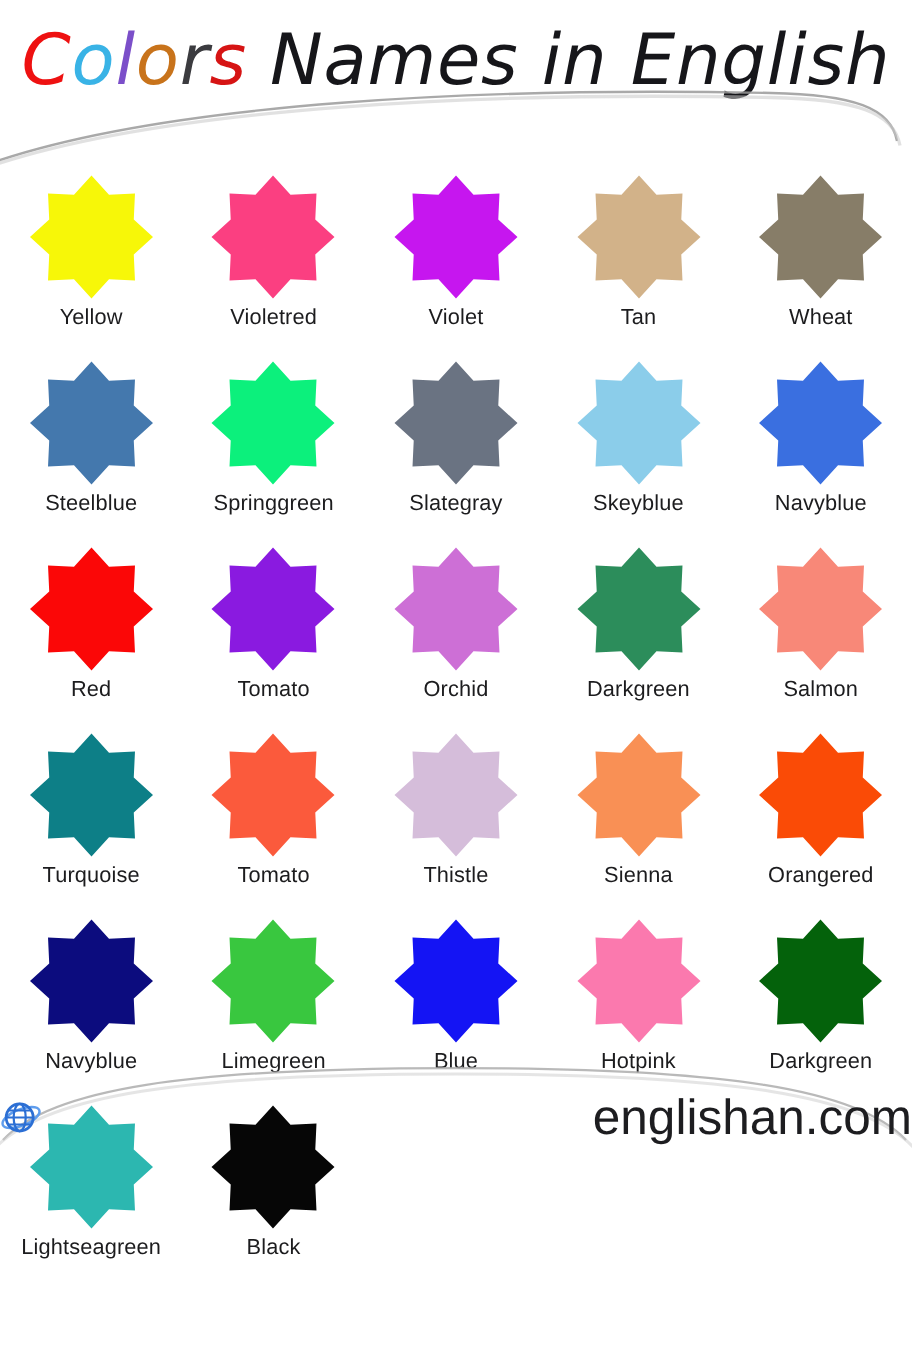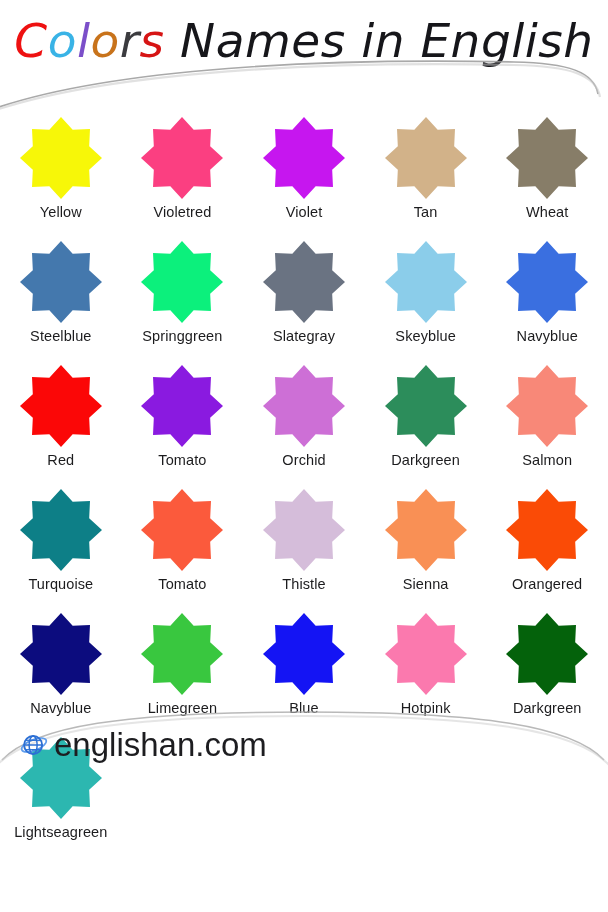--- a/index.html
+++ b/index.html
@@ -100,23 +100,22 @@
     top:0; left:-6px;
     width:620px; height:60px;
     pointer-events:none;
   }
   .brand {
     position:absolute;
     left:0; top:18px;
     width:608px;
     display:flex;
     align-items:center;
-    justify-content:flex-start;
+    justify-content:space-between;
     gap:6px;
-    padding-left:20px;
   }
   .globe-icon { display:block; width:28px; height:28px; flex:0 0 auto; }
   .brand-text {
     font-family:"Liberation Sans", sans-serif;
     font-weight:300;
     font-size:33px;
     line-height:38px;
     color:#1d1d20;
     letter-spacing:0px;
   }
@@ -338,20 +337,28 @@
         </div>
         <div class="swatch-label">Darkgreen</div>
       </div>
       <div class="cell">
         <div class="star-wrap">
           <svg class="star" width="84" height="84" viewBox="0 0 84 84">
             <path d="M42.00 1.00 L53.67 13.82 L70.99 13.01 L70.18 30.33 L83.00 42.00 L70.18 53.67 L70.99 70.99 L53.67 70.18 L42.00 83.00 L30.33 70.18 L13.01 70.99 L13.82 53.67 L1.00 42.00 L13.82 30.33 L13.01 13.01 L30.33 13.82 Z" fill="#2cb7b0"></path>
           </svg>
         </div>
         <div class="swatch-label">Lightseagreen</div>
+      </div>
+      <div class="cell">
+        <div class="star-wrap">
+          <svg class="star" width="84" height="84" viewBox="0 0 84 84">
+            <path d="M42.00 1.00 L53.67 13.82 L70.99 13.01 L70.18 30.33 L83.00 42.00 L70.18 53.67 L70.99 70.99 L53.67 70.18 L42.00 83.00 L30.33 70.18 L13.01 70.99 L13.82 53.67 L1.00 42.00 L13.82 30.33 L13.01 13.01 L30.33 13.82 Z" fill="#060606"></path>
+          </svg>
+        </div>
+        <div class="swatch-label">Black</div>
       </div>
     </div>
 
   <div class="footer">
     <svg class="footer-swoosh" viewBox="0 0 620 60" preserveAspectRatio="none">
       <path d="M8 52 C 40 18, 130 4, 310 4 C 490 4, 578 18, 610 52" fill="none" stroke="#a8a8a8" stroke-width="1.5" opacity="0.8"></path>
       <path d="M2 58 C 36 22, 128 8, 310 8 C 492 8, 584 22, 616 58" fill="none" stroke="#cccccc" stroke-width="2" opacity="0.5"></path>
     </svg>
 
     <div class="brand">

